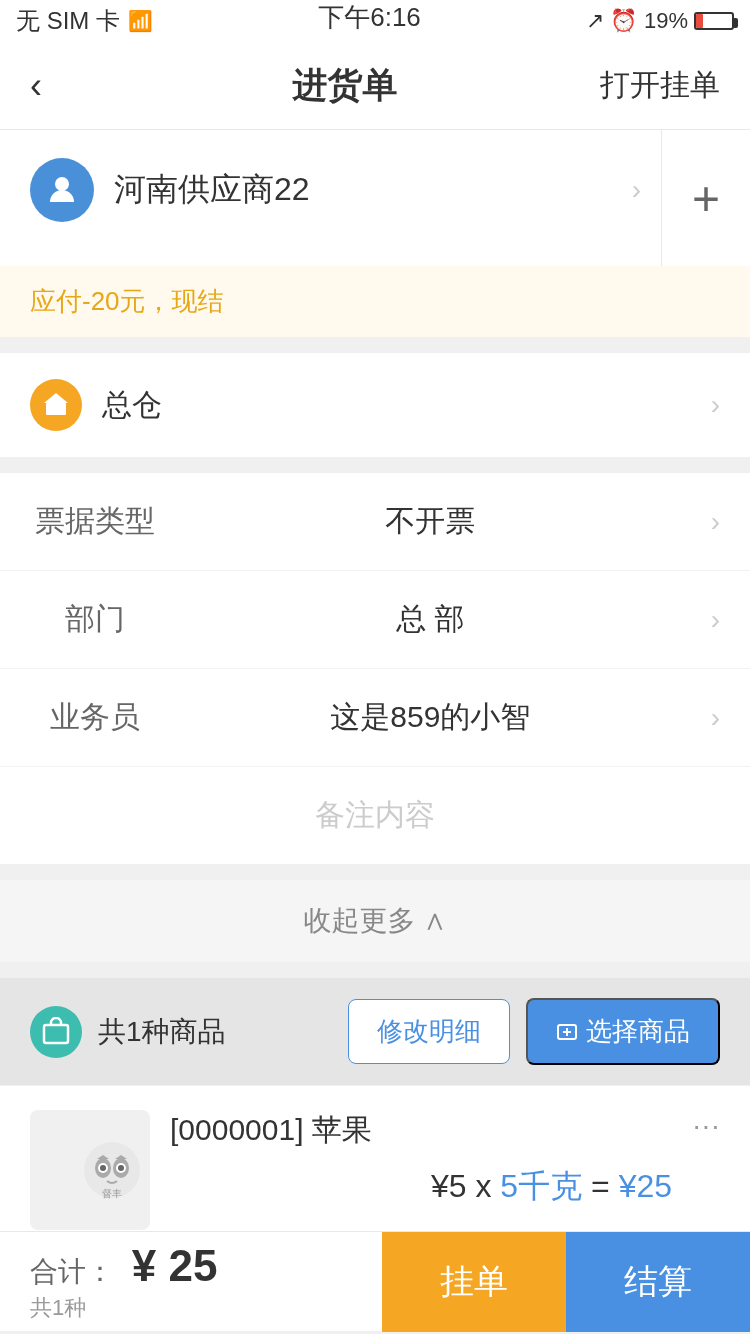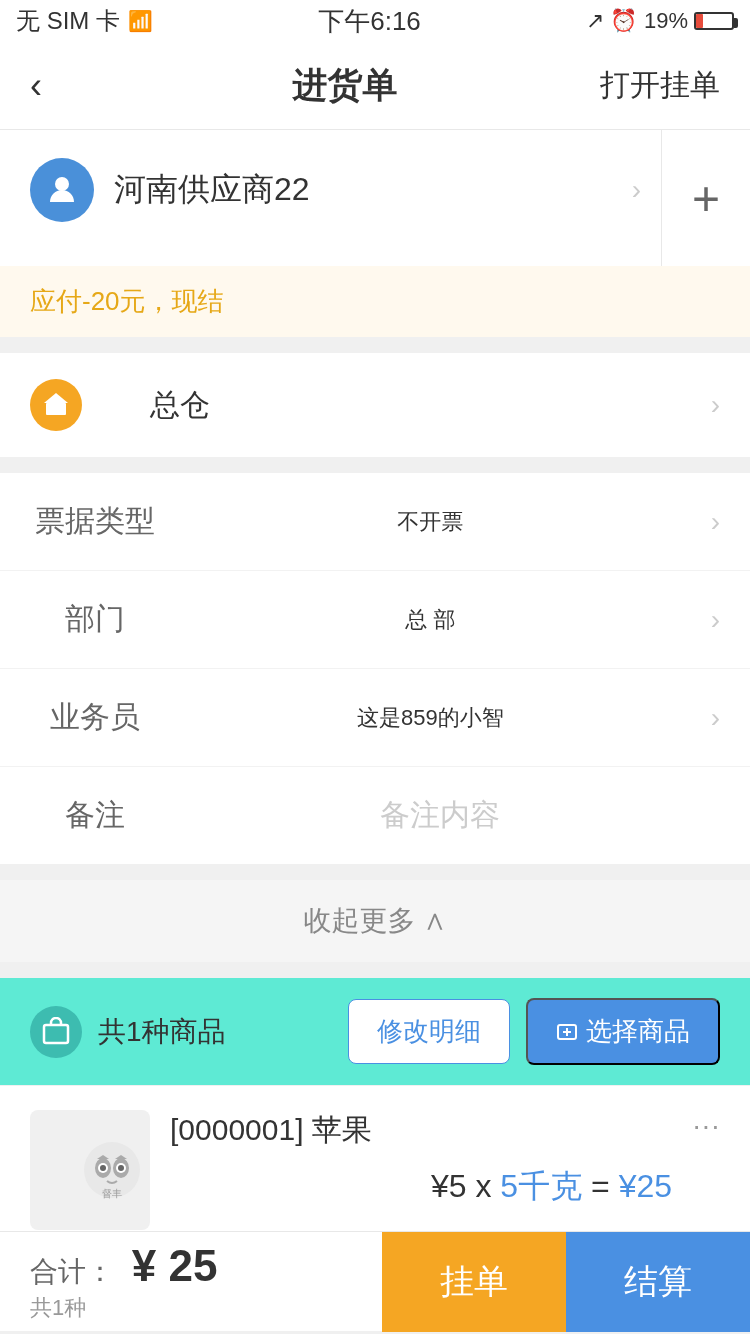--- a/index.html
+++ b/index.html
@@ -12,21 +12,20 @@
       font-size: 28px;
       color: #333;
     }
 
     
     .status-bar {
       width: 750px;
       height: 42px;
       background: #fff;
       display: flex;
-      align-items: center;
       justify-content: space-between;
       padding: 0 16px;
       font-size: 24px;
       color: #333;
     }
     .status-left { display: flex; align-items: center; gap: 8px; }
     .status-center { font-size: 26px; font-weight: 500; }
     .status-right { display: flex; align-items: center; gap: 6px; font-size: 22px; }
     .battery-icon {
       width: 40px; height: 18px; border: 2px solid #333; border-radius: 3px; position: relative;
@@ -125,21 +124,20 @@
     }
 
     
     .row-item {
       background: #fff;
       display: flex;
       align-items: center;
       padding: 26px 30px;
       border-bottom: 1px solid #f0f0f0;
       cursor: pointer;
-      gap: 48px;
     }
     .row-item:last-child { border-bottom: none; }
     .warehouse-icon {
       width: 52px; height: 52px; border-radius: 50%;
       background: #f5a623;
       display: flex; align-items: center; justify-content: center;
       margin-right: 20px;
       flex-shrink: 0;
     }
     .row-label {
@@ -162,21 +160,21 @@
       cursor: pointer;
     }
     .form-row:last-child { border-bottom: none; }
     .form-label {
       font-size: 30px;
       color: #666;
       width: 130px;
       flex-shrink: 0;
     }
     .form-value {
-      font-size: 22px;
+      font-size: 30px;
       color: #333;
       flex: 1;
     }
     .form-placeholder {
       font-size: 30px;
       color: #ccc;
       flex: 1;
     }
 
     
@@ -188,21 +186,21 @@
       padding: 22px;
       font-size: 28px;
       color: #888;
       margin-bottom: 16px;
       cursor: pointer;
       gap: 8px;
     }
 
     
     .products-header {
-      background: #5eead4;
+      background: #e5e5e5;
       display: flex;
       align-items: center;
       padding: 20px 30px;
       border-bottom: 1px solid #f0f0f0;
       gap: 16px;
     }
     .product-icon {
       width: 52px; height: 52px; border-radius: 50%;
       background: #3dbcb0;
       display: flex; align-items: center; justify-content: center;
@@ -386,21 +384,20 @@
     <span class="form-label">部门</span>
     <span class="form-value">总 部</span>
     <span class="chevron">›</span>
   </div>
   <div class="form-row">
     <span class="form-label">业务员</span>
     <span class="form-value">这是859的小智</span>
     <span class="chevron">›</span>
   </div>
   <div class="form-row">
-    <span class="form-label">备注</span>
     <span class="form-placeholder">备注内容</span>
   </div>
 </div>
 
 <div class="collapse-row">收起更多 ∧</div>
 
 <div class="section" style="margin-bottom:0;">
   <div class="products-header">
     <div class="product-icon">
       <svg width="30" height="30" viewBox="0 0 30 30" fill="white">

